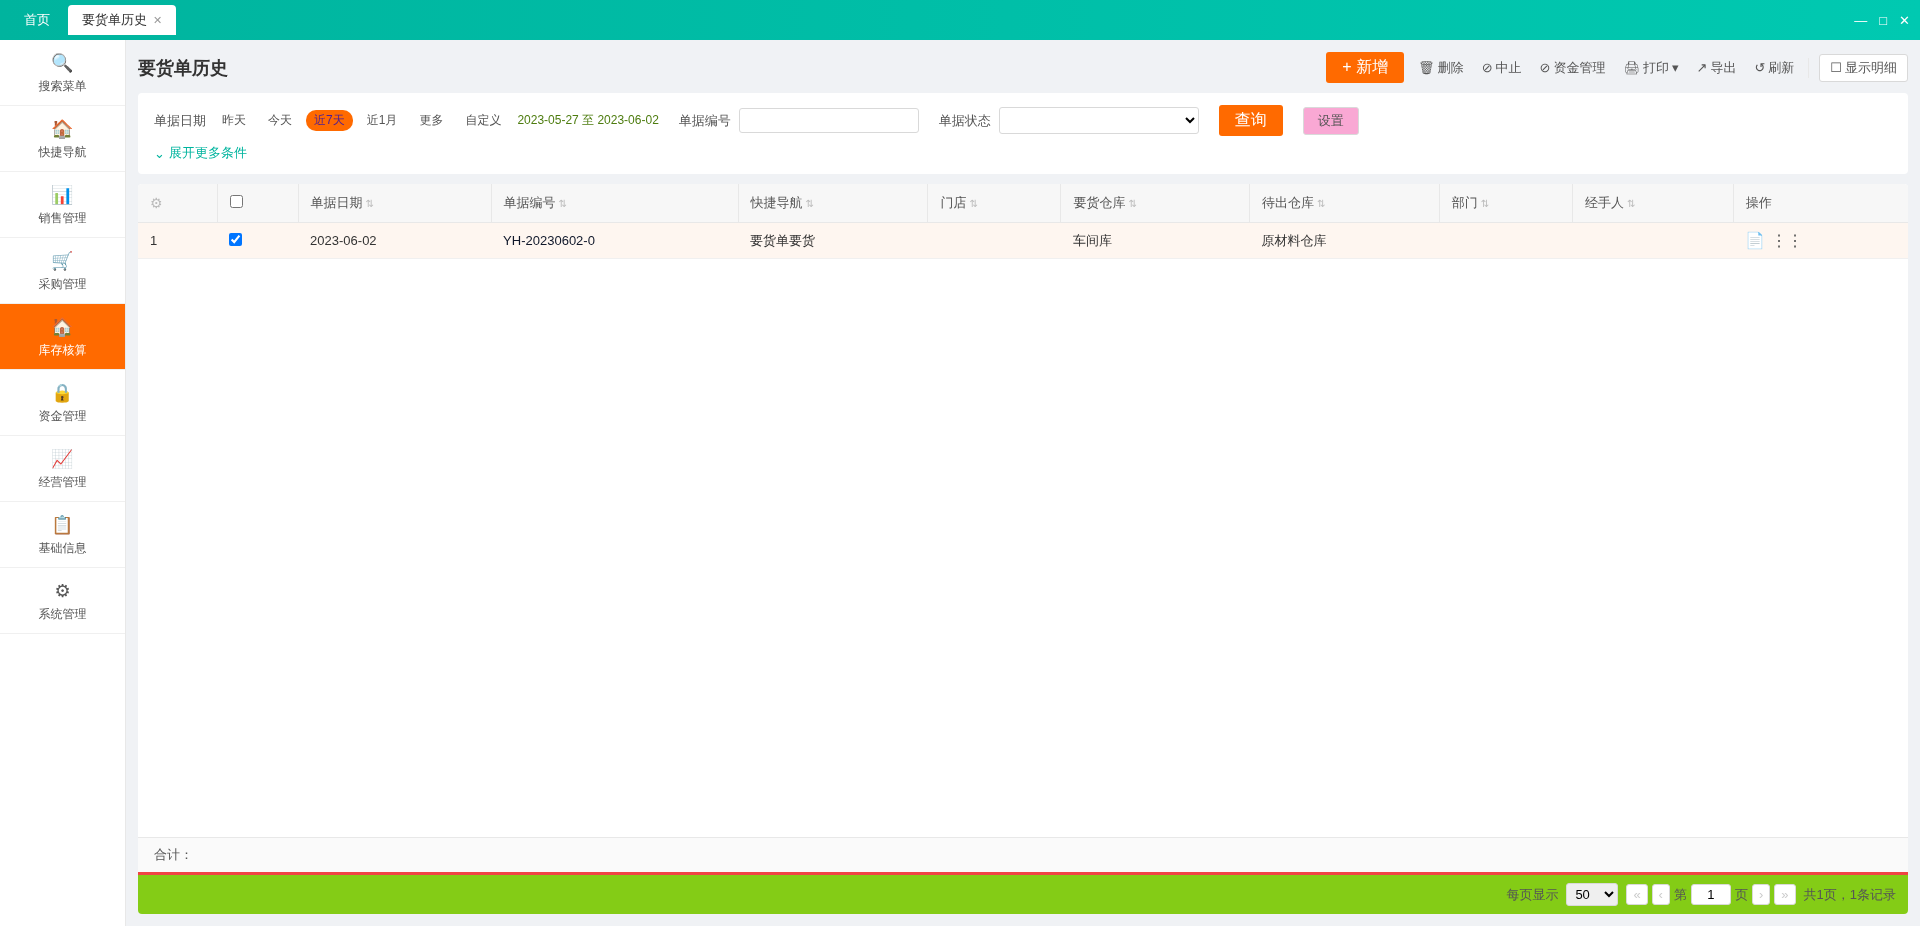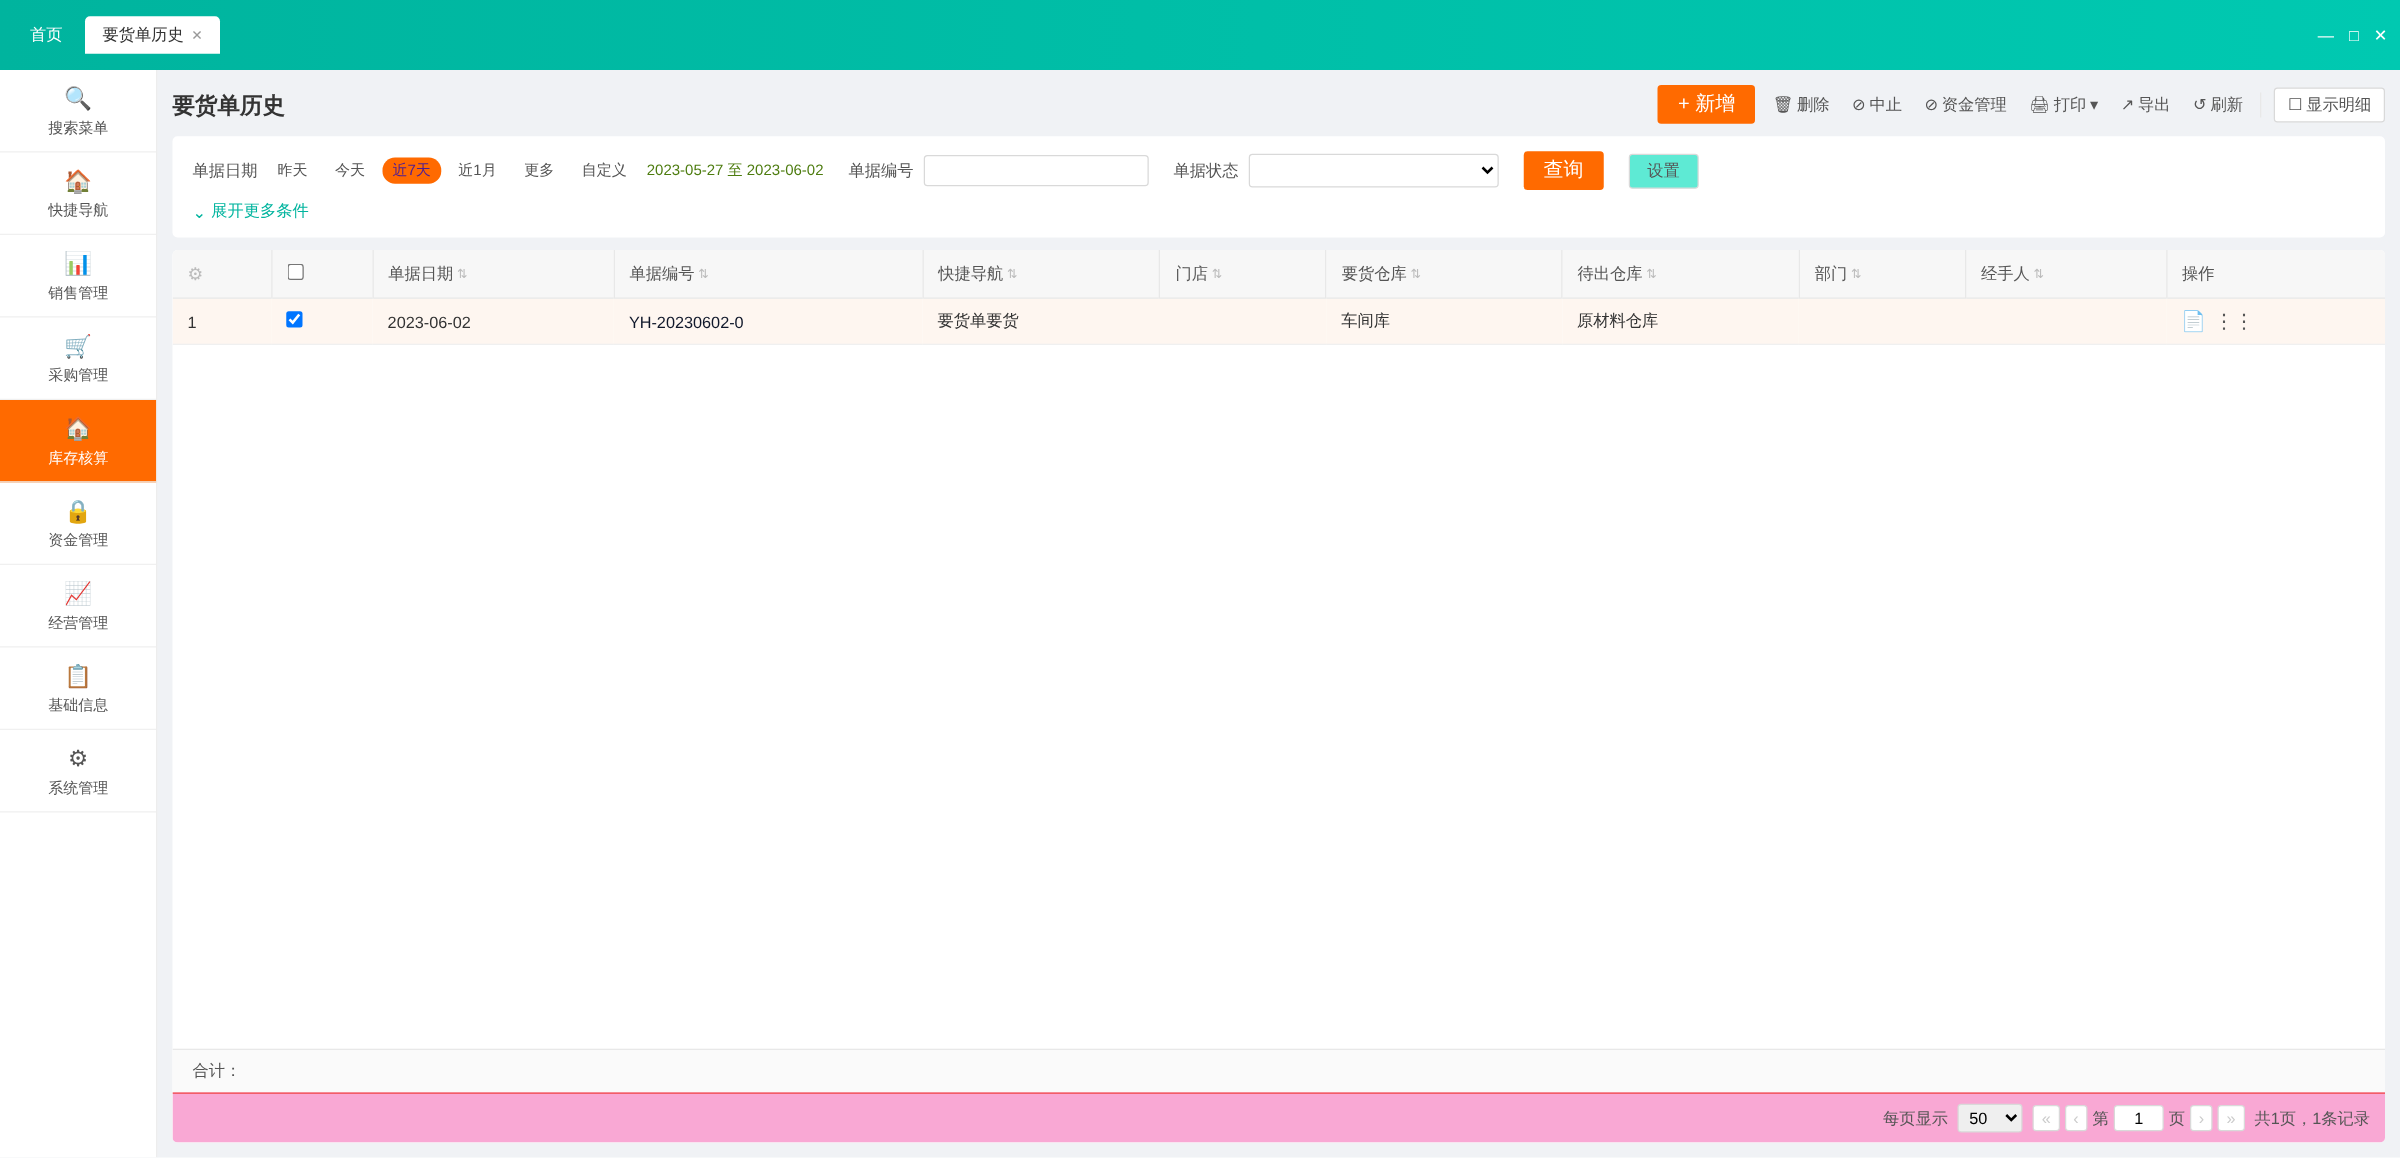--- a/index.html
+++ b/index.html
@@ -1,20 +1,20 @@
 <!DOCTYPE html>
 <html><head>
   <meta charset="utf-8">
   <style>
     * { box-sizing: border-box; margin: 0; padding: 0; font-family: 'Microsoft YaHei', Arial, sans-serif; font-size: 13px; }
     body { display: flex; flex-direction: column; height: 926px; overflow: hidden; background: #f0f2f5; }
 
     
     .top-bar {
-      height: 56px;
+      height: 40px;
       background: linear-gradient(90deg, #00b49e, #00c9b1);
       display: flex;
       align-items: center;
       padding: 0 10px;
       gap: 4px;
       flex-shrink: 0;
     }
     .top-tab {
       height: 30px;
       padding: 0 14px;
@@ -109,21 +109,21 @@
     .btn-primary {
       background: #ff6a00;
       color: #fff;
       border: none;
       border-radius: 3px;
       padding: 5px 16px;
       cursor: pointer;
       font-size: 16px;
     }
     .btn-secondary {
-      background: #5eead4;
+      background: #f9a8d4;
       color: #555;
       border: 1px solid #d9d9d9;
       border-radius: 3px;
       padding: 4px 14px;
       cursor: pointer;
       font-size: 13px;
     }
 
     
     .filter-panel {
@@ -235,22 +235,22 @@
       color: #555;
       font-size: 13px;
     }
 
     
     .pagination-bar {
       display: flex;
       align-items: center;
       justify-content: flex-end;
       padding: 8px 12px;
-      background: #f9a8d4;
-      border-top: 1px solid #ef4444;
+      background: #84cc16;
+      border-top: 3px solid #ef4444;
       gap: 8px;
       font-size: 13px;
       color: #555;
     }
     .page-size-select {
       border: 1px solid #d9d9d9;
       border-radius: 3px;
       padding: 2px 4px;
       font-size: 13px;
       outline: none;

